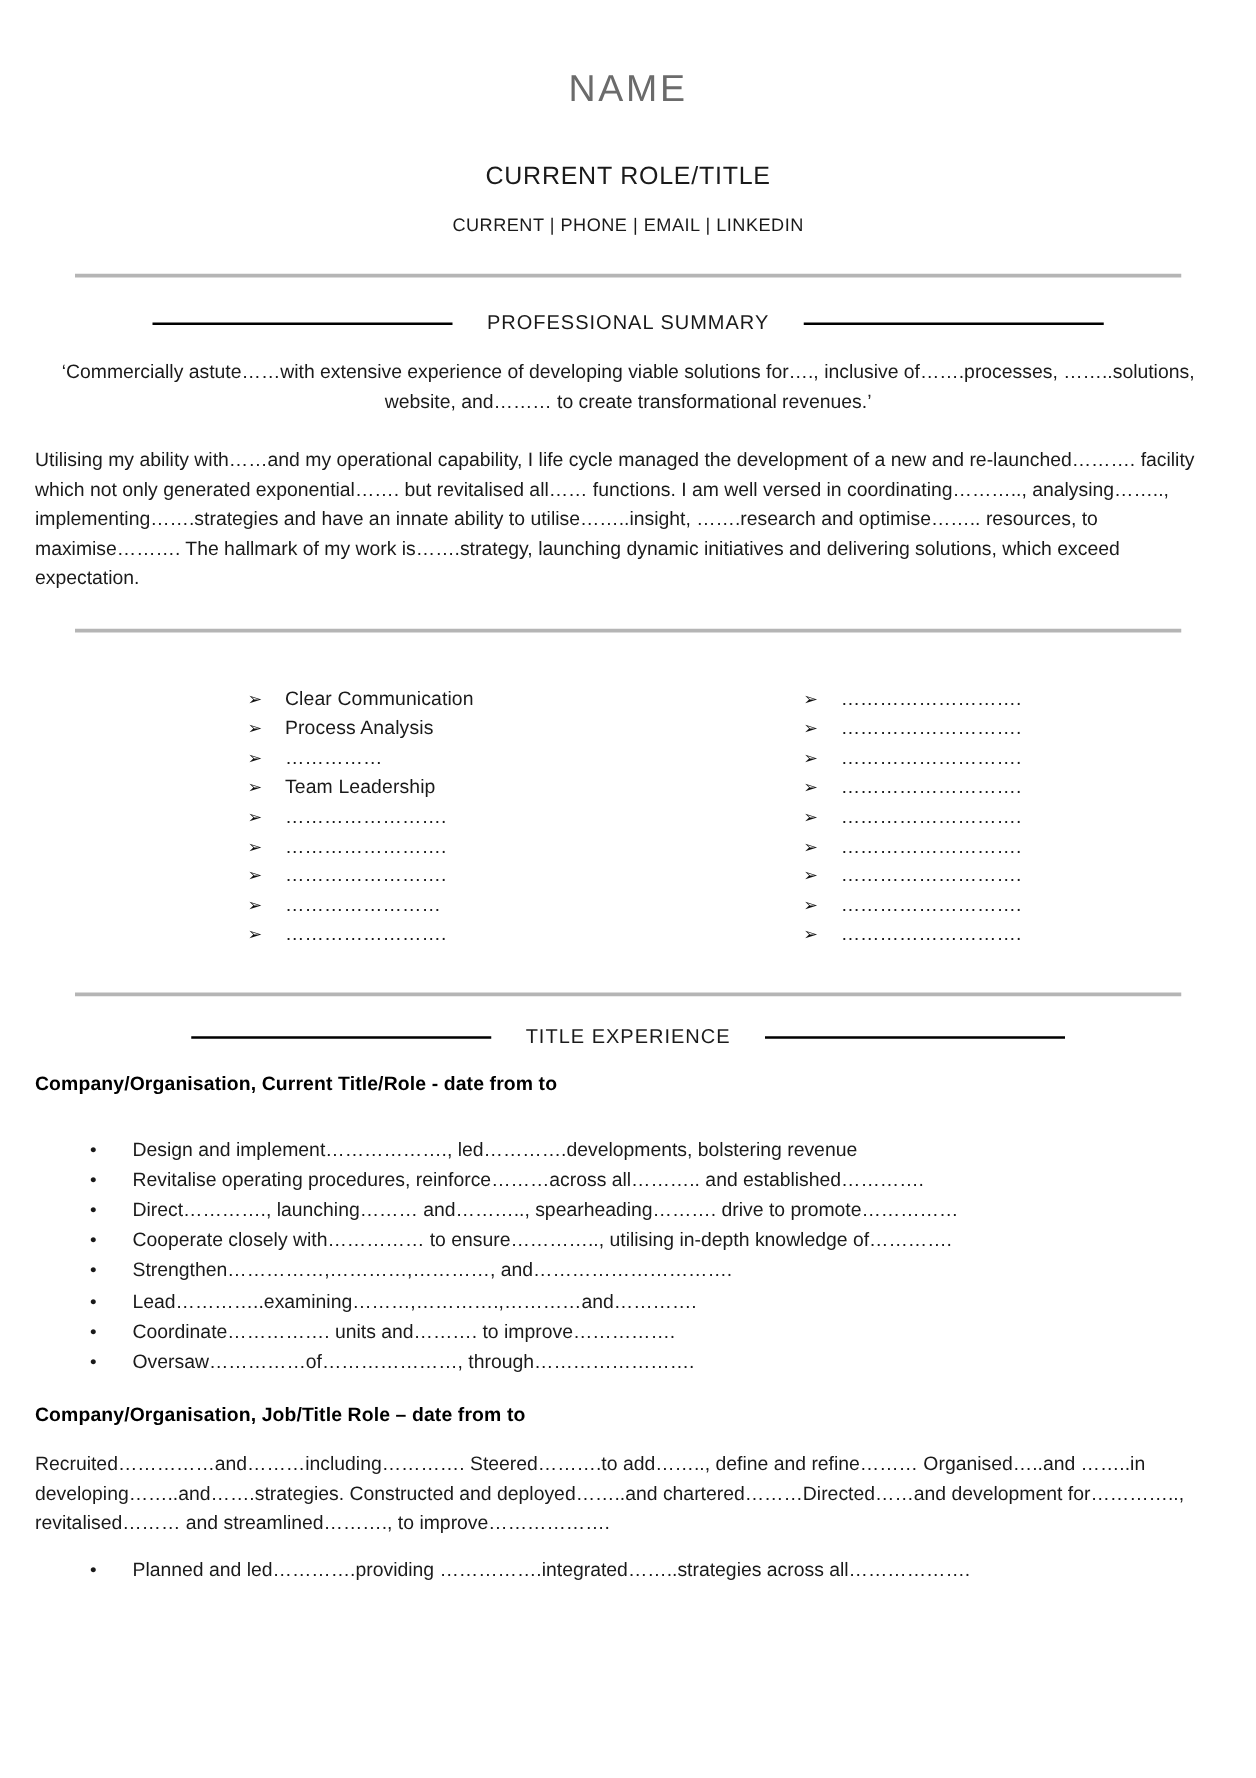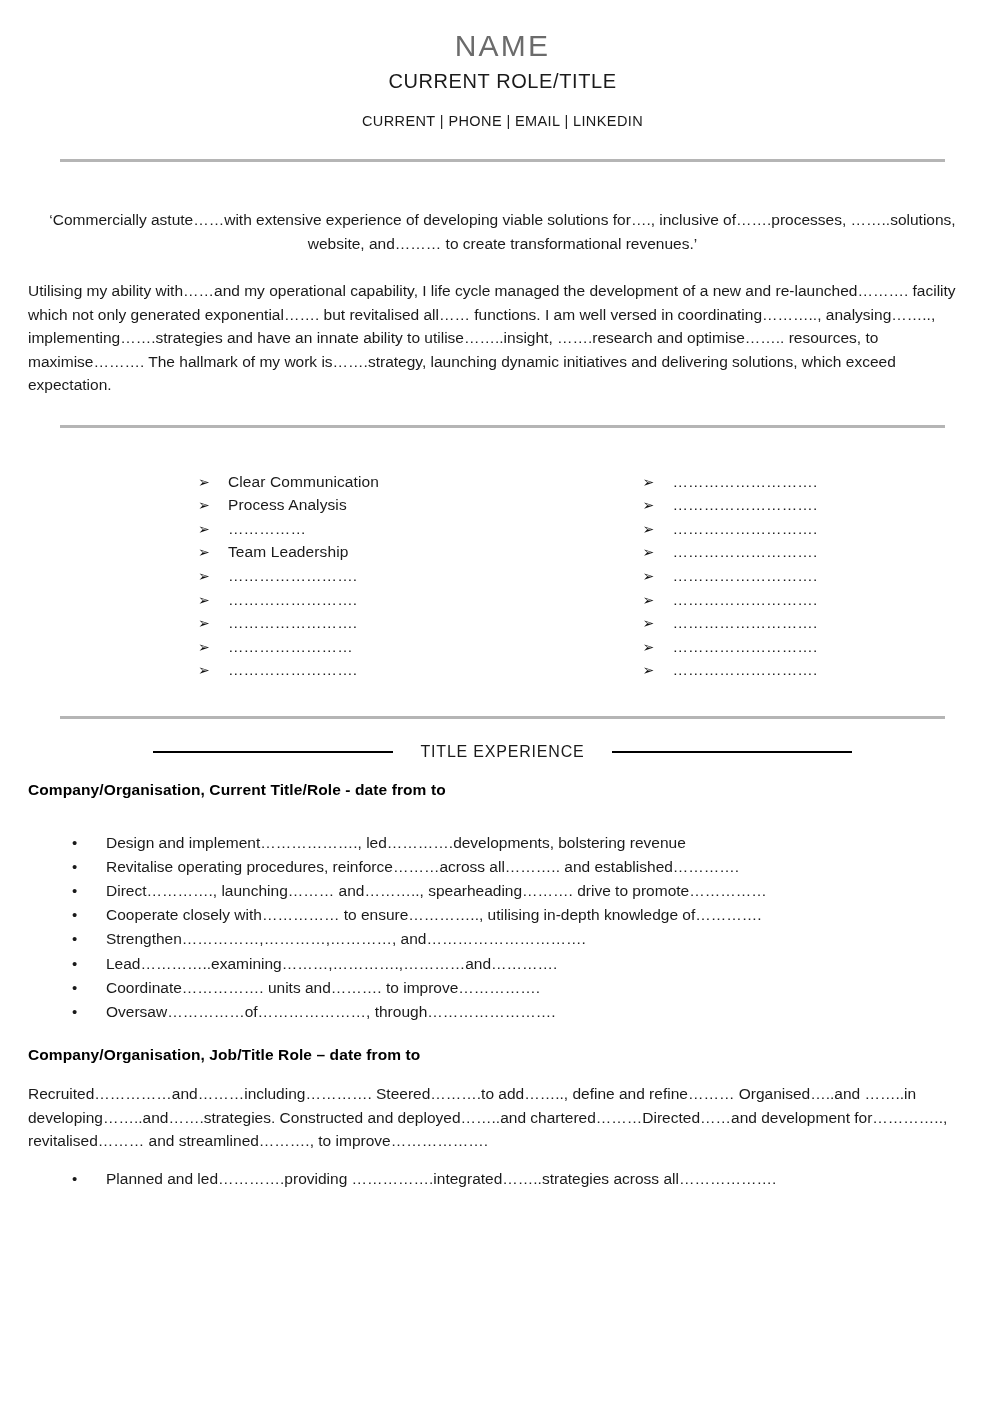--- a/index.html
+++ b/index.html
@@ -16,31 +16,31 @@
     width: 1005px;
     height: 1422px;
     background: #ffffff;
     overflow: hidden;
     box-sizing: border-box;
   }
 
   
   .hdr {
     text-align: center;
-    padding-top: 28px;
+    padding-top: 54px;
   }
   .hdr-name {
     font-size: 30px;
     letter-spacing: 2.2px;
     color: #6b6b6b;
     font-weight: 400;
     line-height: 1.2;
   }
   .hdr-role {
-    margin-top: 6px;
+    margin-top: 40px;
     font-size: 20px;
     letter-spacing: 0.6px;
     color: #1a1a1a;
     font-weight: 400;
   }
   .hdr-contact {
     margin-top: 20px;
     font-size: 14.5px;
     letter-spacing: 0.4px;
     color: #1a1a1a;
@@ -176,20 +176,25 @@
   <div class="hdr">
     <div class="hdr-name">NAME</div>
     <div class="hdr-role">CURRENT ROLE/TITLE</div>
     <div class="hdr-contact">CURRENT | PHONE | EMAIL | LINKEDIN</div>
   </div>
 
   <div class="sp-30"></div>
   <div class="grey-rule"></div>
 
   <div class="sp-28"></div>
+  <div class="sec-head">
+    <div class="line" style="width:240px;"></div>
+    <div class="title">PROFESSIONAL SUMMARY</div>
+    <div class="line" style="width:240px;"></div>
+  </div>
 
   <div class="sp-18"></div>
   <div class="body-wrap">
     <p class="para center">‘Commercially astute……with extensive experience of developing viable solutions for…., inclusive of…….processes, ……..solutions, website, and……… to create transformational revenues.’</p>
     <div class="sp-24"></div>
     <p class="para">Utilising my ability with……and my operational capability, I life cycle managed the development of a new and re-launched………. facility which not only generated exponential……. but revitalised all…… functions. I am well versed in coordinating……….., analysing…….., implementing…….strategies and have an innate ability to utilise……..insight, …….research and optimise…….. resources, to maximise………. The hallmark of my work is…….strategy, launching dynamic initiatives and delivering solutions, which exceed expectation.</p>
   </div>
 
   <div class="sp-28"></div>
   <div class="grey-rule"></div>

